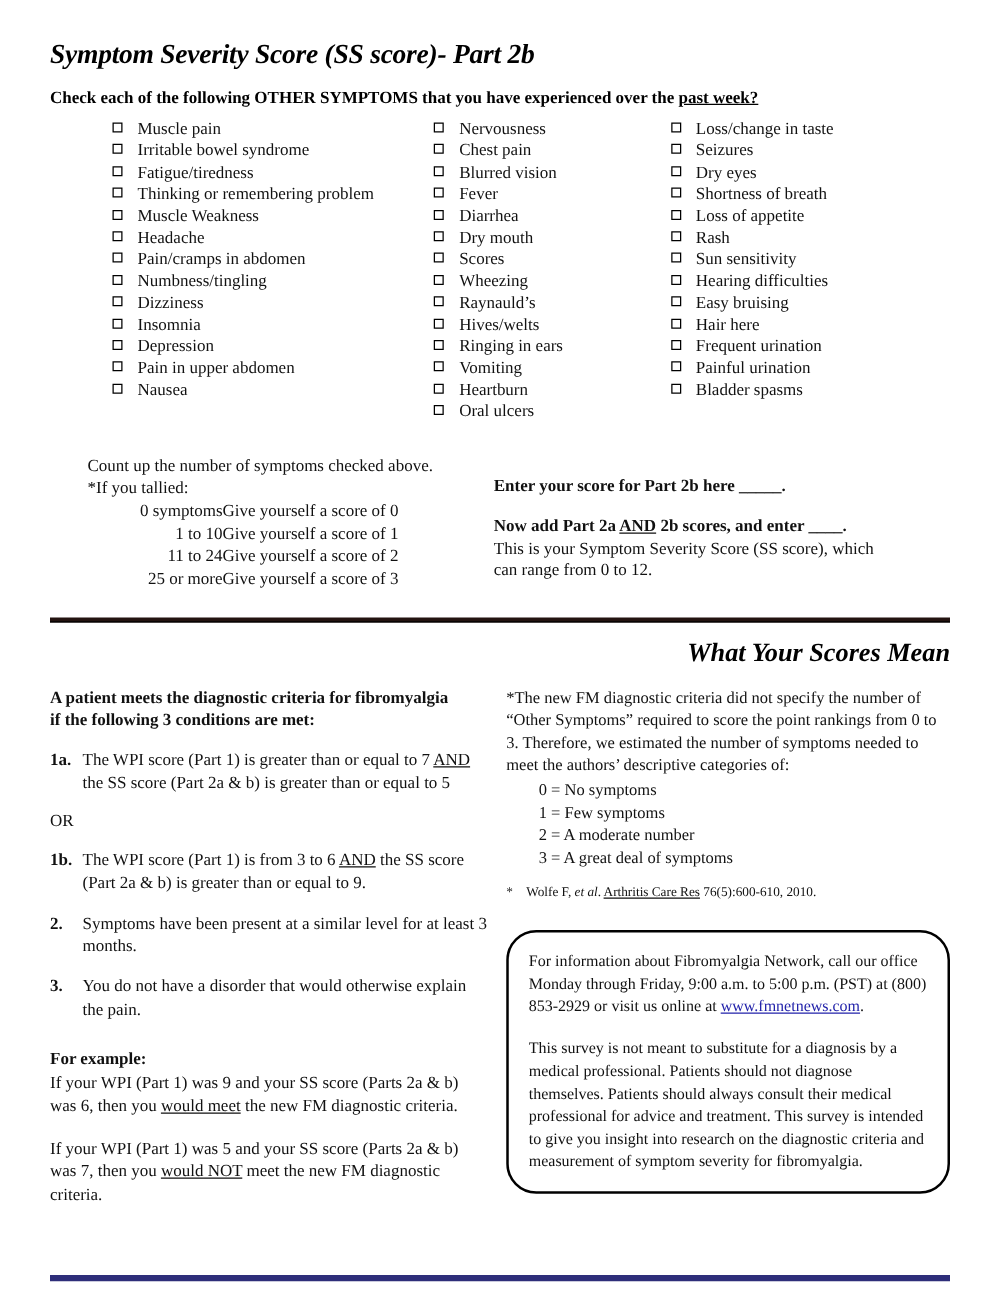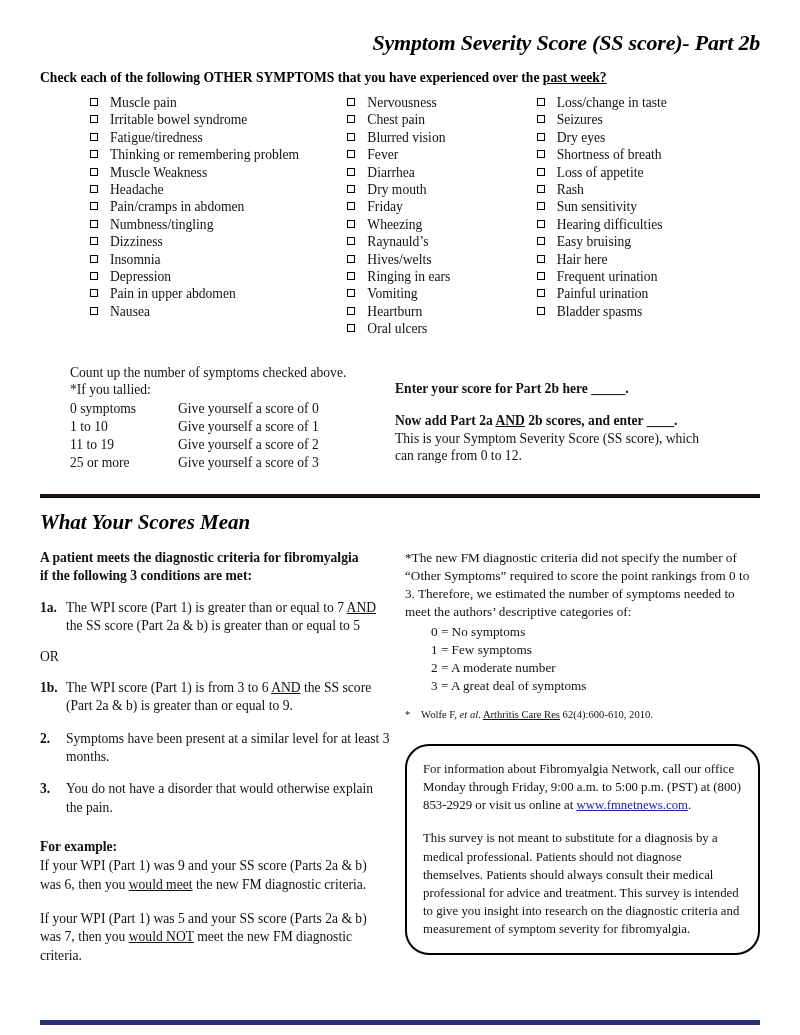--- a/index.html
+++ b/index.html
@@ -10,30 +10,30 @@
     background: #ffffff;
     font-family: "Liberation Serif", "DejaVu Serif", serif;
     color: #111111;
     position: relative;
     overflow: hidden;
   }
   .page { position:relative; width:800px; height:1035px; padding: 0 40px; }
 
   
   .doc-title {
-    text-align:right;
+    text-align:left;
     font-size: 22px;
     font-weight: bold;
     font-style: italic;
     letter-spacing: -0.2px;
     margin: 30px 0 0 0;
     color:#000;
   }
   .section-title {
-    text-align:left;
+    text-align:right;
     font-size: 21px;
     font-weight: bold;
     font-style: italic;
     margin: 12px 0 14px 0;
     color:#000;
   }
   .instruction {
     font-size: 13.6px;
     font-weight: bold;
     margin: 14px 0 8px 0;
@@ -70,21 +70,21 @@
 
   
   .score-area {
     display:flex;
     margin-top: 26px;
   }
   .score-left { width: 355px; padding-left: 30px; }
   .score-right { width: 365px; padding-top: 16px; }
   .score-line { font-size: 13.6px; line-height: 17.6px; }
   .tally-table { margin-top: 1px; }
-  .tally-row { display:flex; font-size: 13.6px; line-height: 18px; }
+  .tally-row { display:flex; font-size: 13.6px; line-height: 18px; text-align: right; }
   .tally-row .label { width: 108px; }
   .bold-line { font-weight: bold; font-size: 13.6px; line-height: 18px; }
   .gap { height: 14px; }
   .plain-line { font-size: 13.6px; line-height: 17.6px; }
 
   
   .rule-dark {
     height: 4px;
     background: #231310;
     margin: 22px 0 0 0;
@@ -244,21 +244,21 @@
         <div class="sym-item">
           <span class="sym-box"></span>
           <span>Diarrhea</span>
         </div>
         <div class="sym-item">
           <span class="sym-box"></span>
           <span>Dry mouth</span>
         </div>
         <div class="sym-item">
           <span class="sym-box"></span>
-          <span>Friday</span>
+          <span>Scores</span>
         </div>
         <div class="sym-item">
           <span class="sym-box"></span>
           <span>Wheezing</span>
         </div>
         <div class="sym-item">
           <span class="sym-box"></span>
           <span>Raynauld’s</span>
         </div>
         <div class="sym-item">
@@ -345,21 +345,21 @@
       <div class="tally-table" id="tally">
           <div class="tally-row">
             <div class="label">0 symptoms</div>
             <div>Give yourself a score of 0</div>
           </div>
           <div class="tally-row">
             <div class="label">1 to 10</div>
             <div>Give yourself a score of 1</div>
           </div>
           <div class="tally-row">
-            <div class="label">11 to 19</div>
+            <div class="label">11 to 24</div>
             <div>Give yourself a score of 2</div>
           </div>
           <div class="tally-row">
             <div class="label">25 or more</div>
             <div>Give yourself a score of 3</div>
           </div>
         </div>
     </div>
     <div class="score-right">
       <div class="bold-line">Enter your score for Part 2b here  _____.</div>
@@ -411,21 +411,21 @@
       <div class="note">*The new FM diagnostic criteria did not specify the number of “Other Symptoms” required to score the point rankings from 0 to 3. Therefore, we estimated the number of symptoms needed to meet the authors’ descriptive categories of:</div>
       <div class="note-list" id="cats">
           <div>0 = No symptoms</div>
           <div>1 = Few symptoms</div>
           <div>2 = A moderate number</div>
           <div>3 = A great deal of symptoms</div>
         </div>
 
       <div class="cite">
         <div class="star">*</div>
-        <div><span>Wolfe F, </span><span class="it">et al</span><span>. </span><span class="u">Arthritis Care Res</span><span> 62(4):600-610, 2010.</span></div>
+        <div><span>Wolfe F, </span><span class="it">et al</span><span>. </span><span class="u">Arthritis Care Res</span><span> 76(5):600-610, 2010.</span></div>
       </div>
 
       <div class="infobox">
         <p><span>For information about Fibromyalgia Network, call our office Monday through Friday, 9:00 a.m. to 5:00 p.m. (PST) at (800) 853-2929 or visit us online at </span><a class="link" href="#">www.fmnetnews.com</a><span>.</span></p>
         <p>This survey is not meant to substitute for a diagnosis by a medical professional. Patients should not diagnose themselves. Patients should always consult their medical professional for advice and treatment. This survey is intended to give you insight into research on the diagnostic criteria and measurement of symptom severity for fibromyalgia.</p>
       </div>
     </div>
 
   </div>
 

